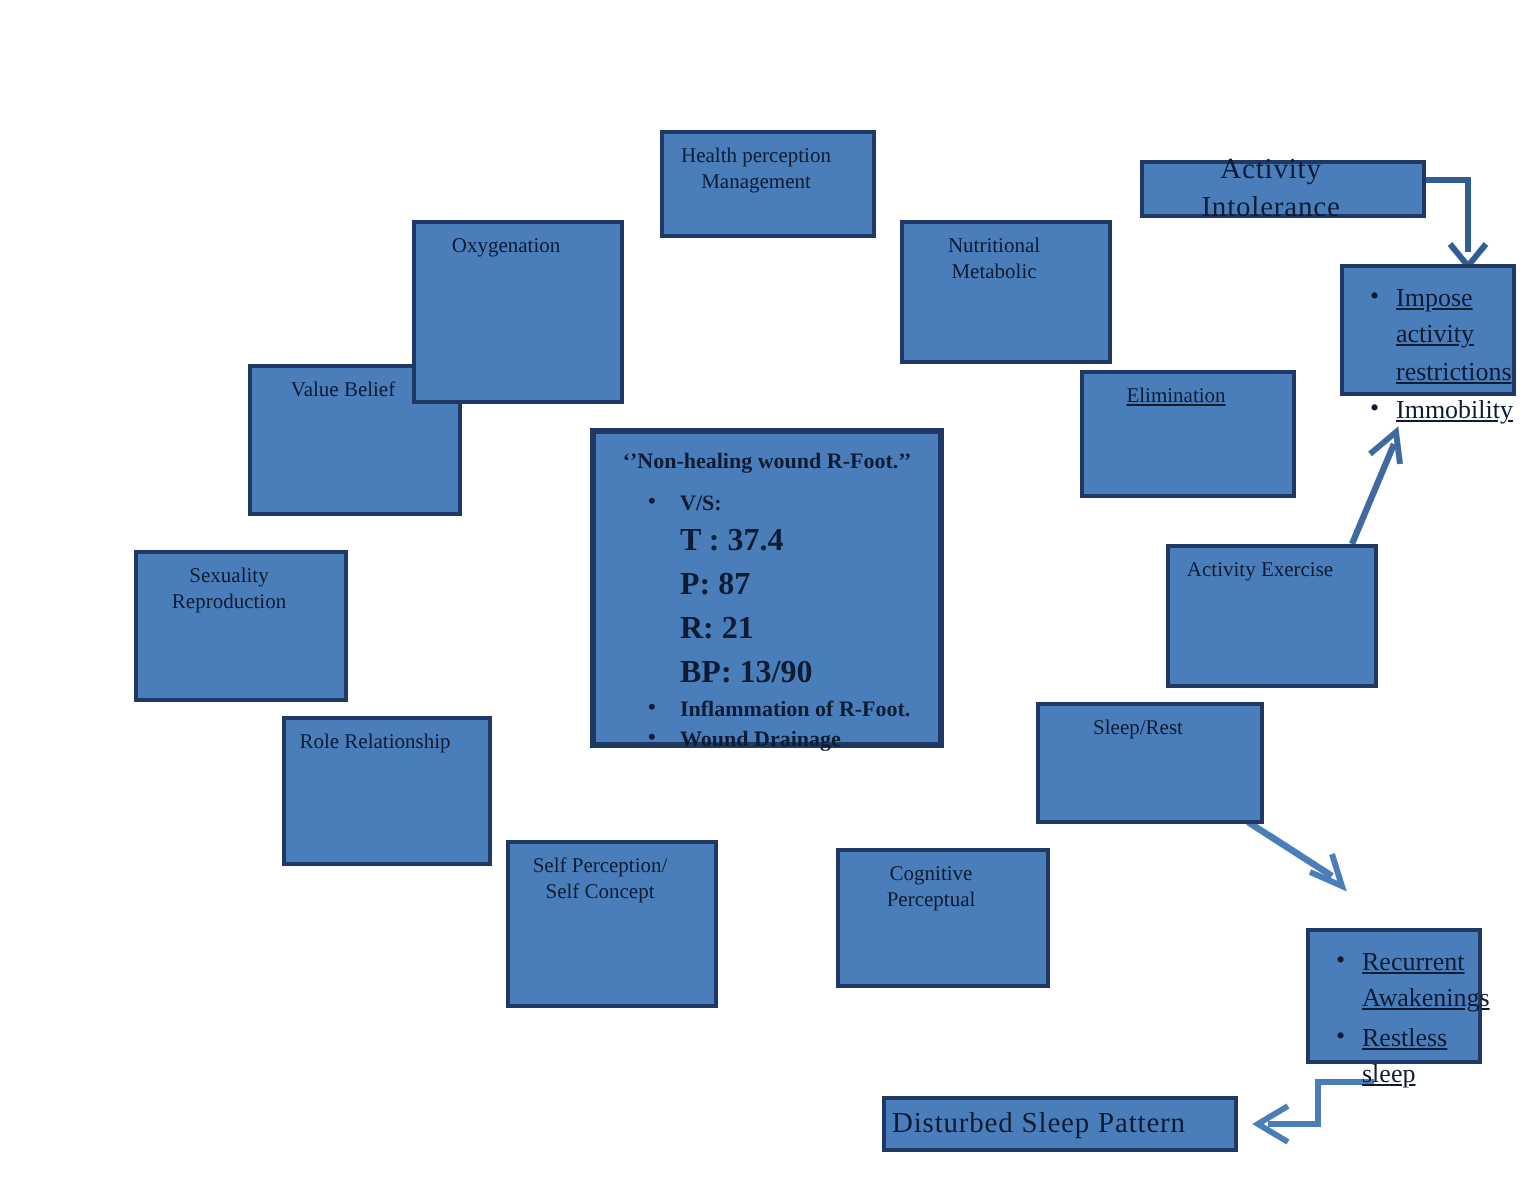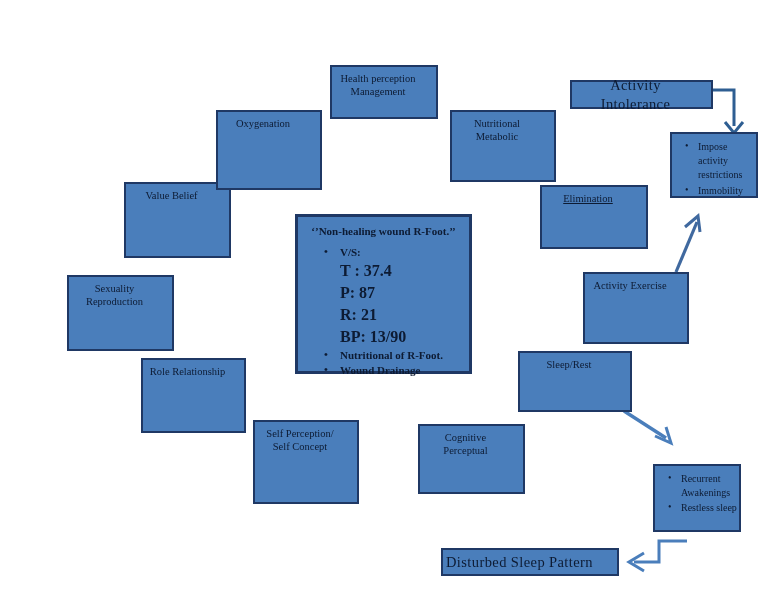--- a/index.html
+++ b/index.html
@@ -78,23 +78,24 @@
   .box.bullet-box {
     text-align: left;
   }
   .bullet-list {
     margin: 6px 0 0 0;
     padding: 0 0 0 26px;
     list-style: none;
   }
   .bullet-list li {
     position: relative;
-    font-size: 10px;
+    font-size: 13px;
     line-height: 1.42;
     margin-bottom: 1px;
+    text-decoration: underline;
   }
   .bullet-list li::before {
     content: "\2022";
     position: absolute;
     left: -13px;
     top: -1px;
   }
   .box.diagnosis {
     display: flex;
     align-items: center;
@@ -180,37 +181,37 @@
 
   <div class="box" style="left:67px; top:275px; width:107px; height:76px;">
     <span class="label">Sexuality
 Reproduction</span>
   </div>
 
   <div class="box" style="left:124px; top:182px; width:107px; height:76px;">
     <span class="label">Value Belief</span>
   </div>
 
-  <div class="box" style="left:216px; top:110px; width:106px; height:80px;font-family:Liberation Serif, serif;">
+  <div class="box" style="left:206px; top:110px; width:106px; height:92px;font-family:Liberation Serif, serif;">
     <span class="label">Oxygenation</span>
   </div>
 
   <div class="box center-box" style="left:295px; top:214px; width:177px; height:160px;">
     <span class="center-title">‘’Non-healing wound R-Foot.’’</span>
     <ul class="center-list">
       <li>
         <span>V/S:</span>
         <ul class="vs-lines">
           <li>T : 37.4</li>
           <li>P: 87</li>
           <li>R: 21</li>
           <li>BP: 13/90</li>
         </ul>
       </li>
-      <li>Nutritional of R-Foot.</li>
+      <li>Inflammation of R-Foot.</li>
       <li>Wound Drainage</li>
     </ul>
   </div>
 
   <div class="box bullet-box" style="left:670px; top:132px; width:88px; height:66px;">
     <ul class="bullet-list">
       <li>Impose activity restrictions</li>
       <li>Immobility</li>
     </ul>
   </div>

